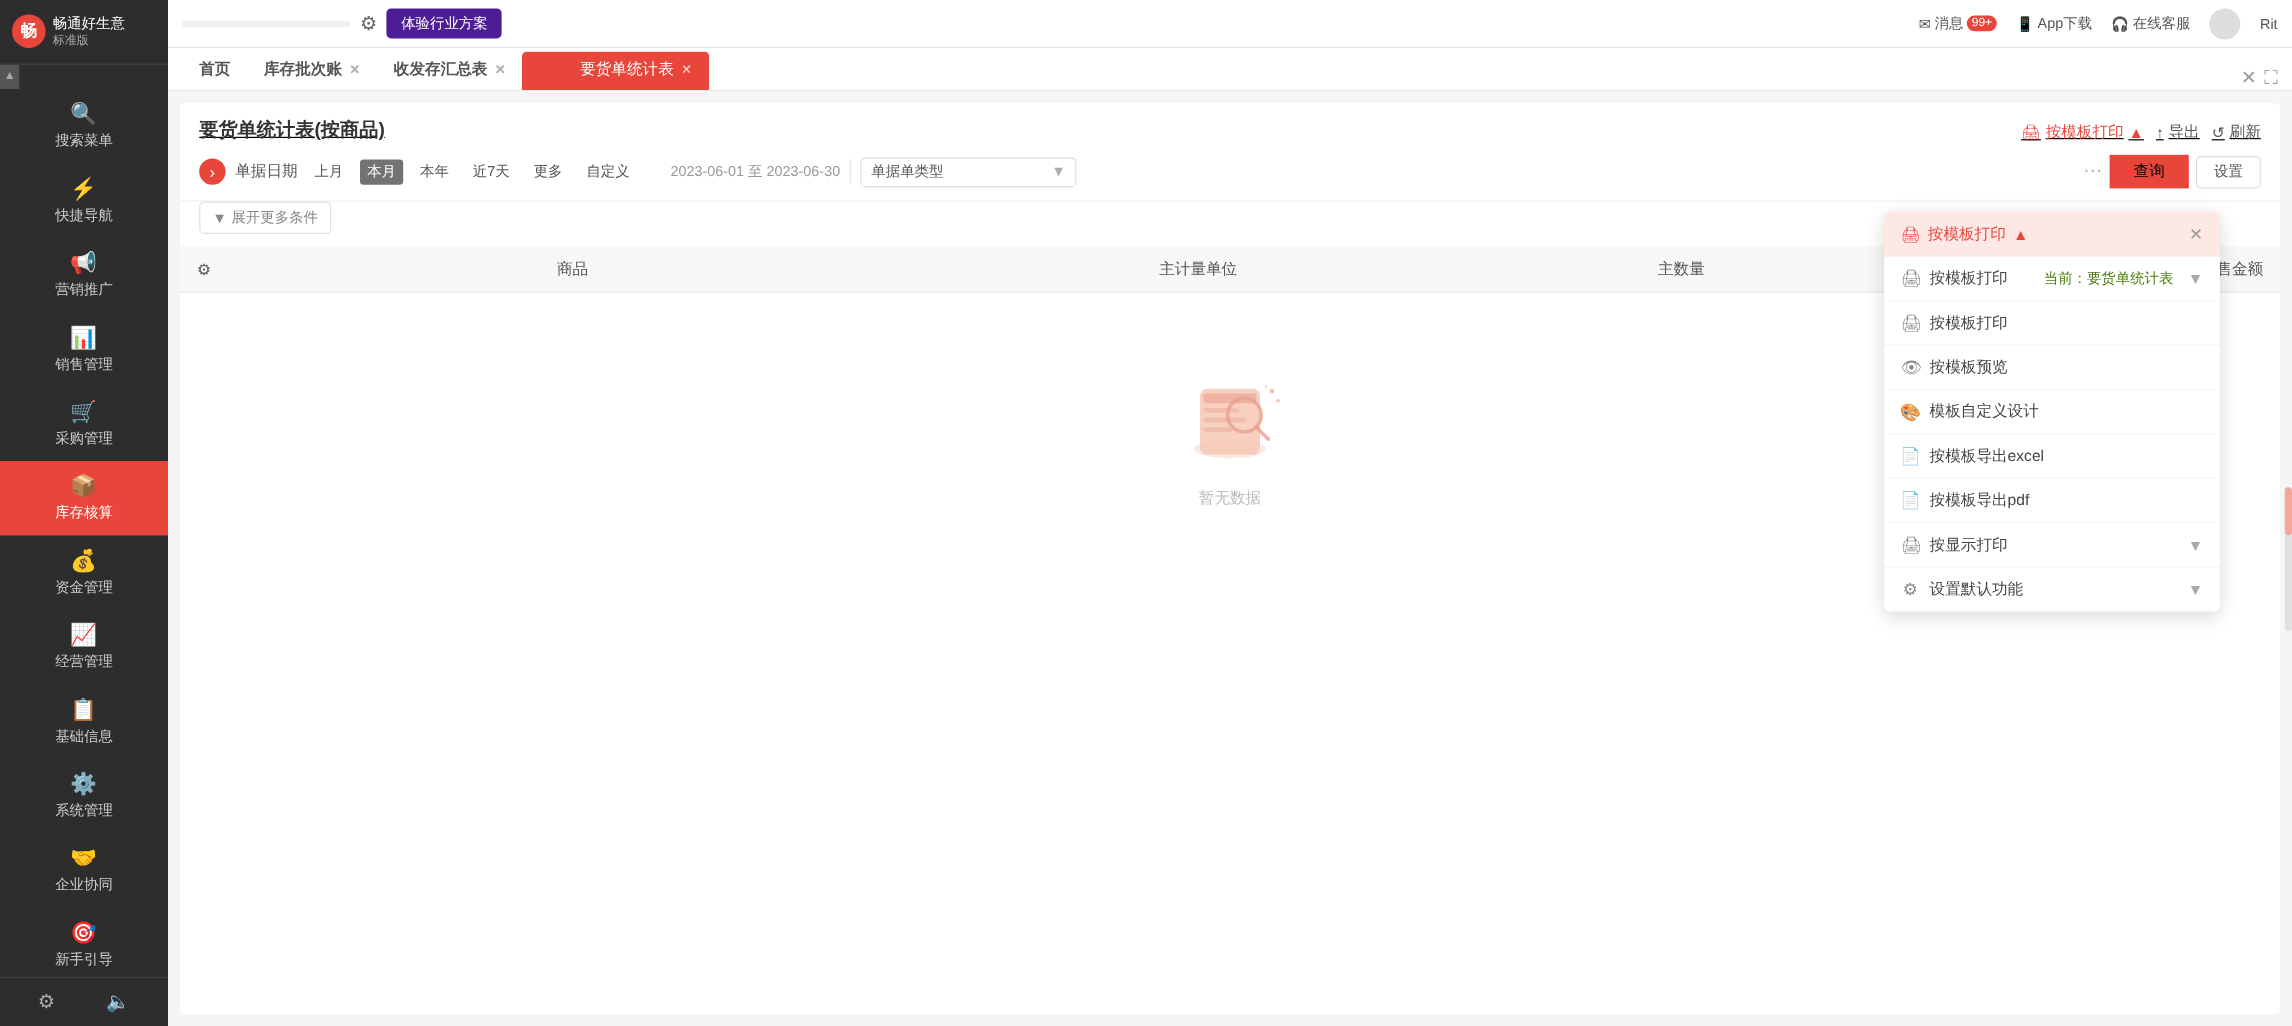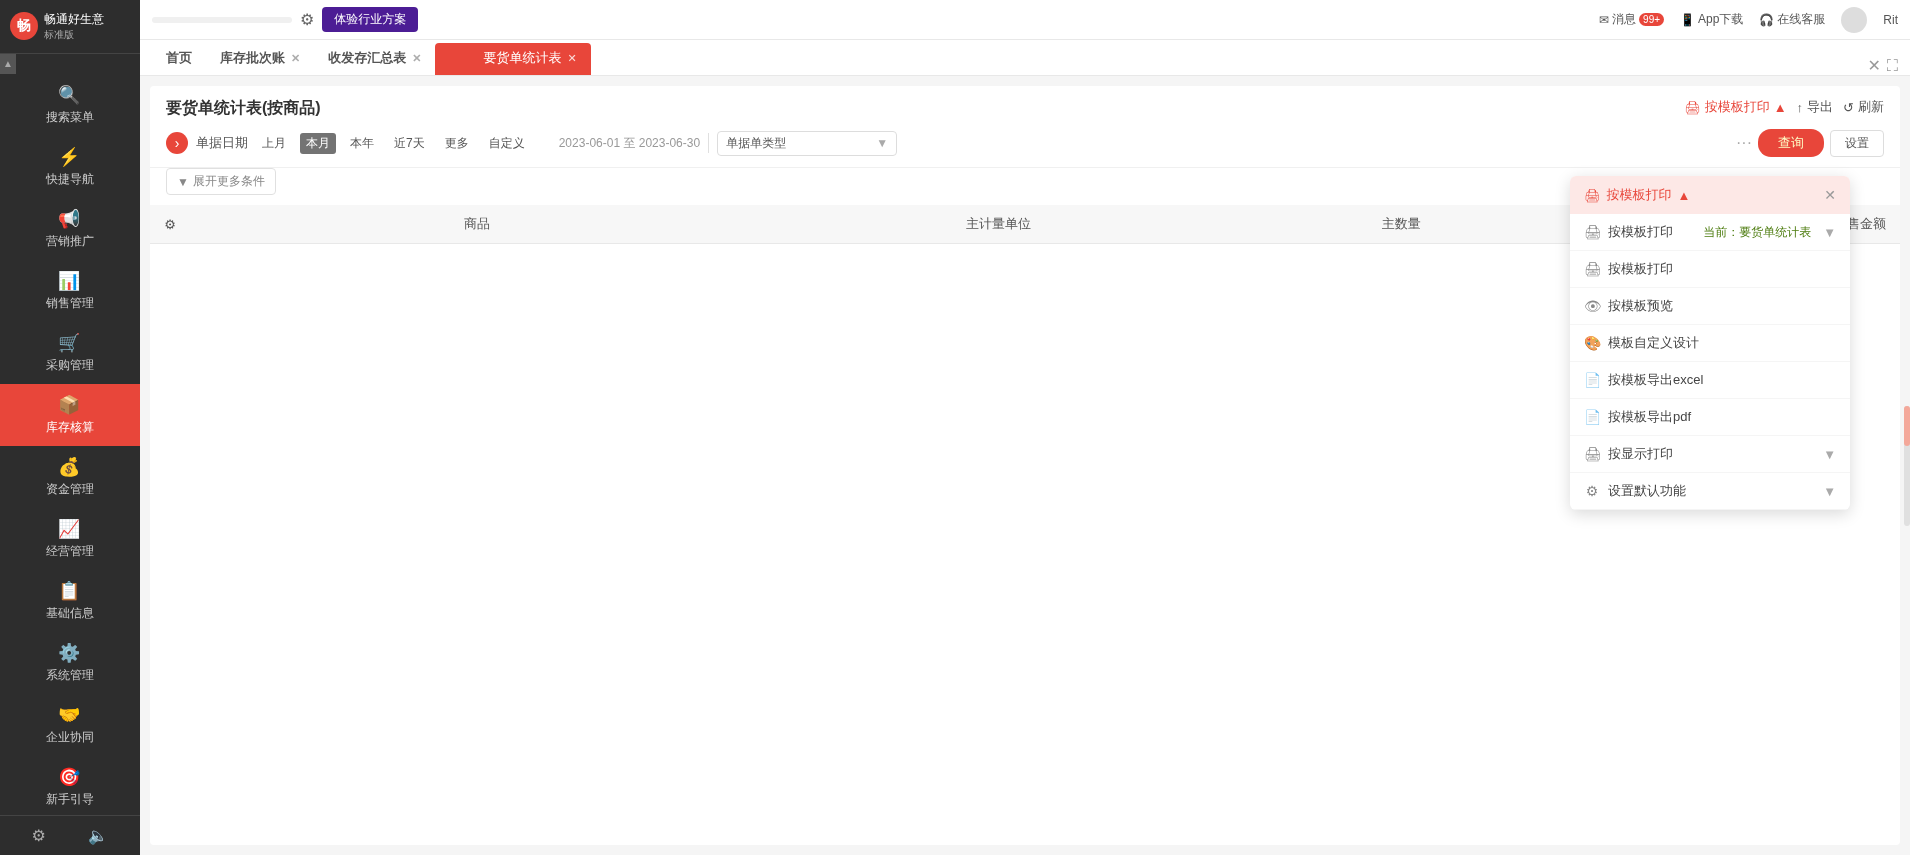--- a/index.html
+++ b/index.html
@@ -172,22 +172,23 @@
       margin: 10px;
       border-radius: 4px;
       height: calc(100% - 20px);
       overflow: hidden;
       display: flex;
       flex-direction: column;
     }
     .page-header {
       padding: 12px 16px 0;
       display: flex;
-      align-items: flex-start;
+      align-items: flex-end;
       justify-content: space-between;
+      text-decoration: underline;
     }
     .page-title {
       font-size: 16px;
       font-weight: bold;
       color: #333;
     }
     .page-actions {
       display: flex;
       align-items: center;
       gap: 10px;
@@ -384,23 +385,23 @@
     .right-scrollbar-thumb {
       width: 6px;
       height: 40px;
       background: #f4a89a;
       border-radius: 3px;
     }
 
     
     .btn-query {
       background: #e8463a;
-      color: #fef9c3;
+      color: #000000;
       border: none;
-      border-radius: 13px;
+      border-radius: 0;
       padding: 5px 20px;
       font-size: 13px;
       cursor: pointer;
     }
     .btn-settings-outline {
       border: 1px solid #ddd;
       background: white;
       border-radius: 4px;
       padding: 4px 14px;
       font-size: 12px;
@@ -595,20 +596,41 @@
               <th>商品</th>
               <th>主计量单位</th>
               <th>主数量</th>
               <th>零售金额</th>
             </tr>
           </thead>
           <tbody>
           </tbody>
         </table>
 
+        <div class="empty-state">
+          <div class="empty-icon">
+            <svg width="100" height="90" viewBox="0 0 100 90">
+
+              <ellipse cx="50" cy="70" rx="30" ry="8" fill="#f5d5c8" opacity="0.5"></ellipse>
+              <rect x="25" y="20" width="50" height="55" rx="6" fill="#f5c4b0" opacity="0.8"></rect>
+              <rect x="28" y="24" width="44" height="8" rx="2" fill="#e8a090" opacity="0.6"></rect>
+              <rect x="28" y="36" width="30" height="4" rx="2" fill="#e8a090" opacity="0.4"></rect>
+              <rect x="28" y="44" width="36" height="4" rx="2" fill="#e8a090" opacity="0.4"></rect>
+              <rect x="28" y="52" width="24" height="4" rx="2" fill="#e8a090" opacity="0.4"></rect>
+
+              <circle cx="62" cy="42" r="14" fill="none" stroke="#e8a090" stroke-width="3" opacity="0.8"></circle>
+              <line x1="72" y1="52" x2="82" y2="62" stroke="#e8a090" stroke-width="3" stroke-linecap="round" opacity="0.8"></line>
+
+              <circle cx="85" cy="22" r="2" fill="#f5c4b0"></circle>
+              <circle cx="90" cy="30" r="1.5" fill="#f5c4b0"></circle>
+              <circle cx="80" cy="18" r="1" fill="#f5c4b0"></circle>
+            </svg>
+          </div>
+          <span class="empty-text">暂无数据</span>
+        </div>
       </div>
     </div>
 
     <div class="dropdown-popup">
       <div class="dropdown-header">
         <div class="dropdown-header-left">
           <span>🖨</span>
           <span>按模板打印</span>
           <span>▲</span>
         </div>

